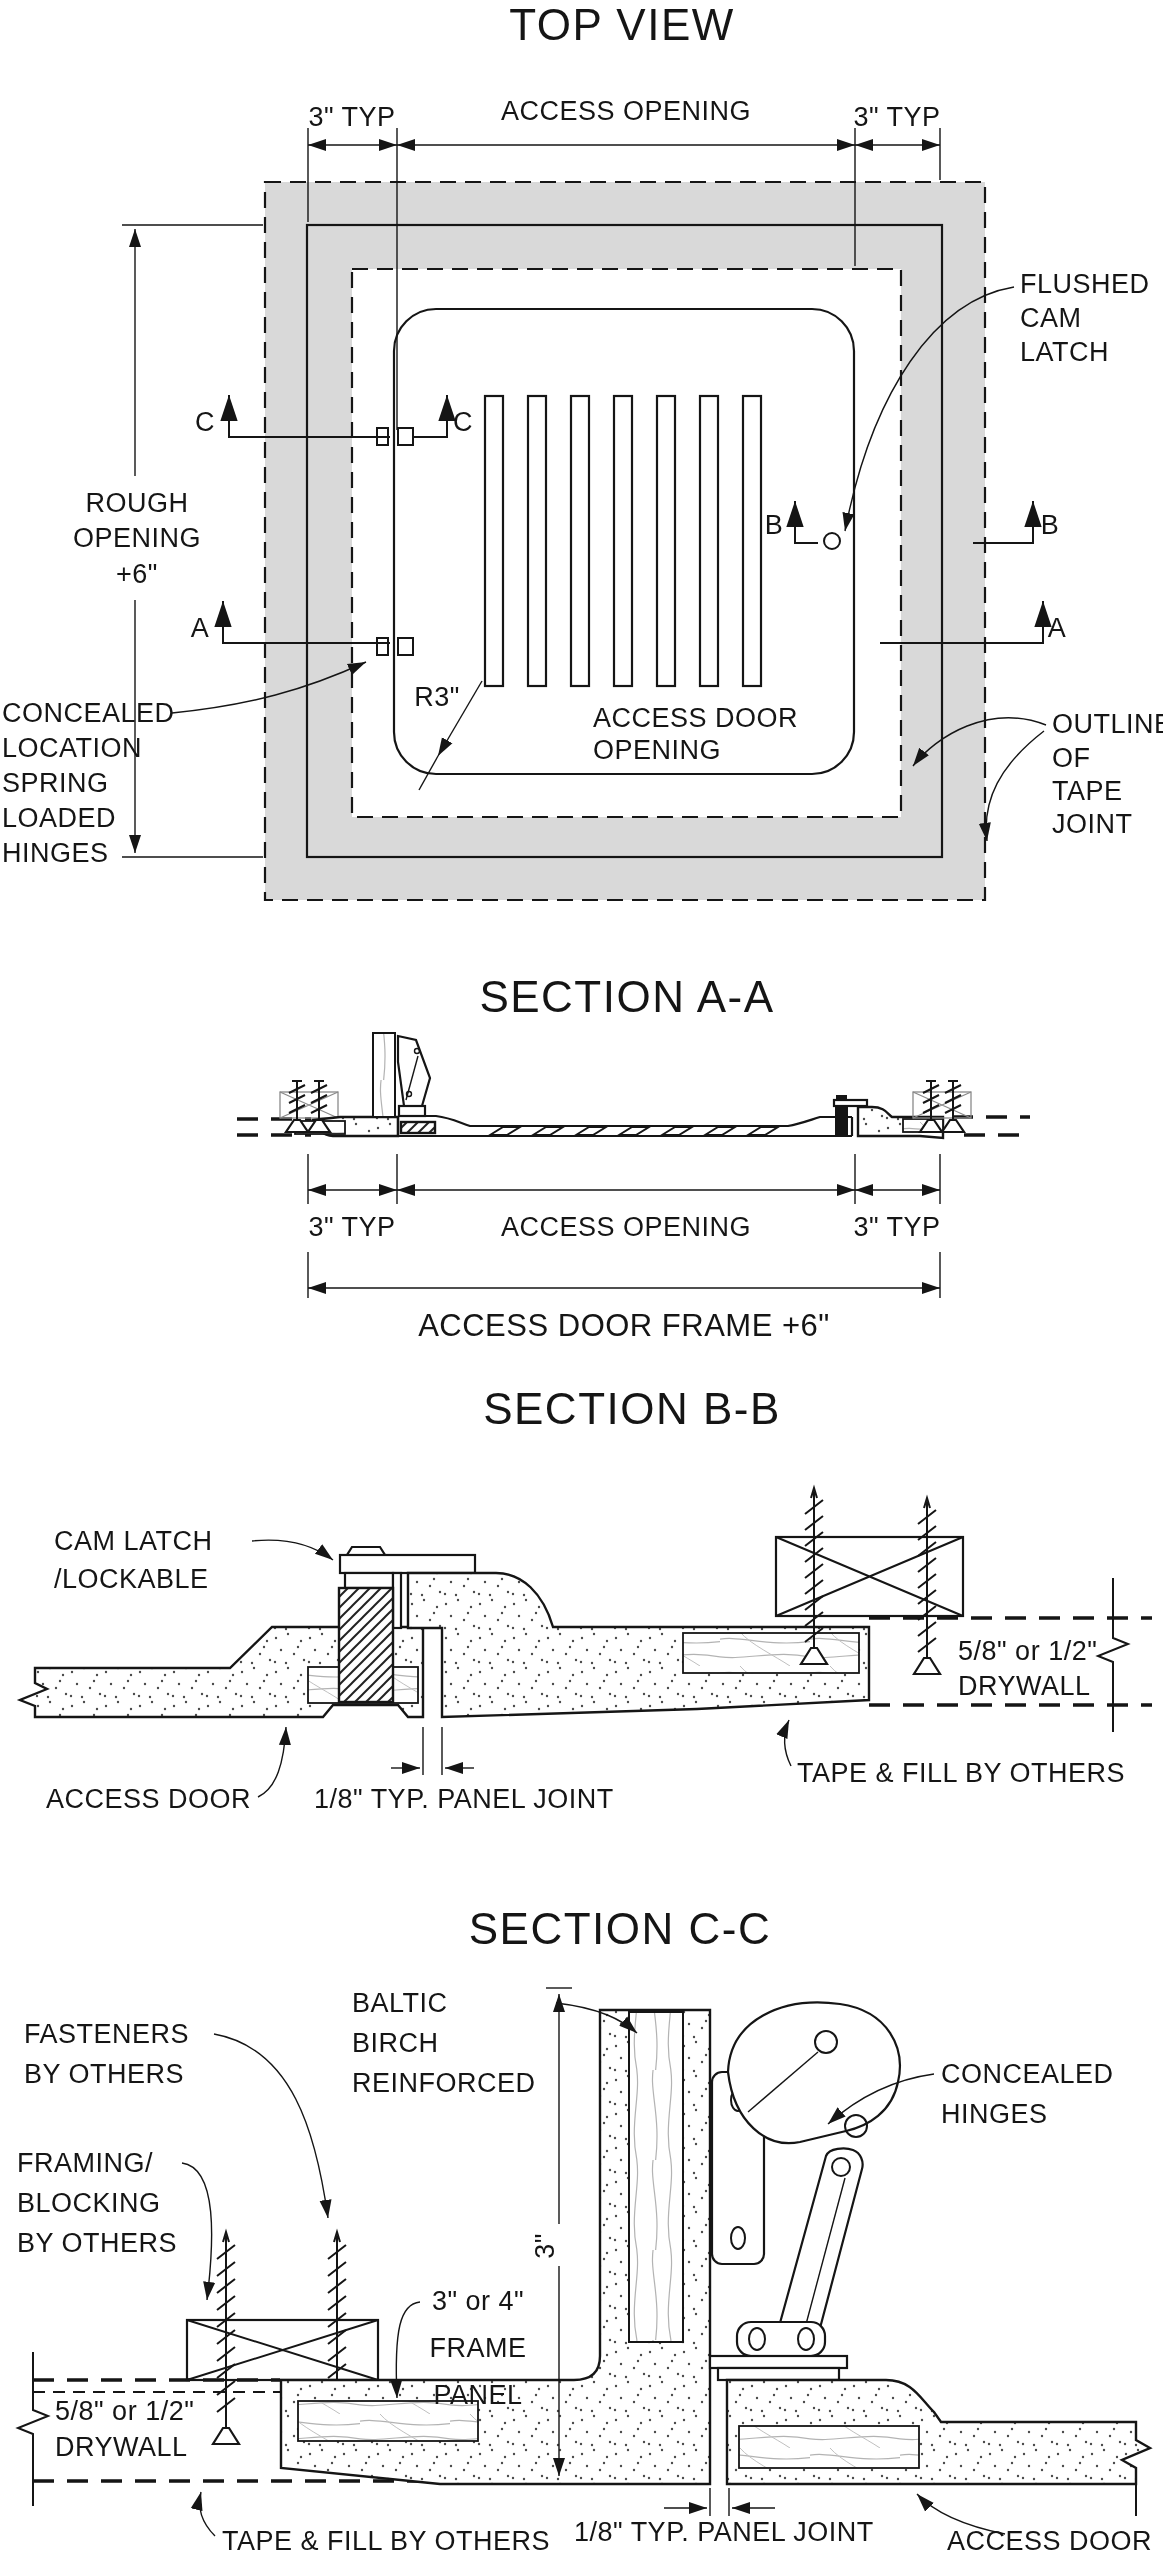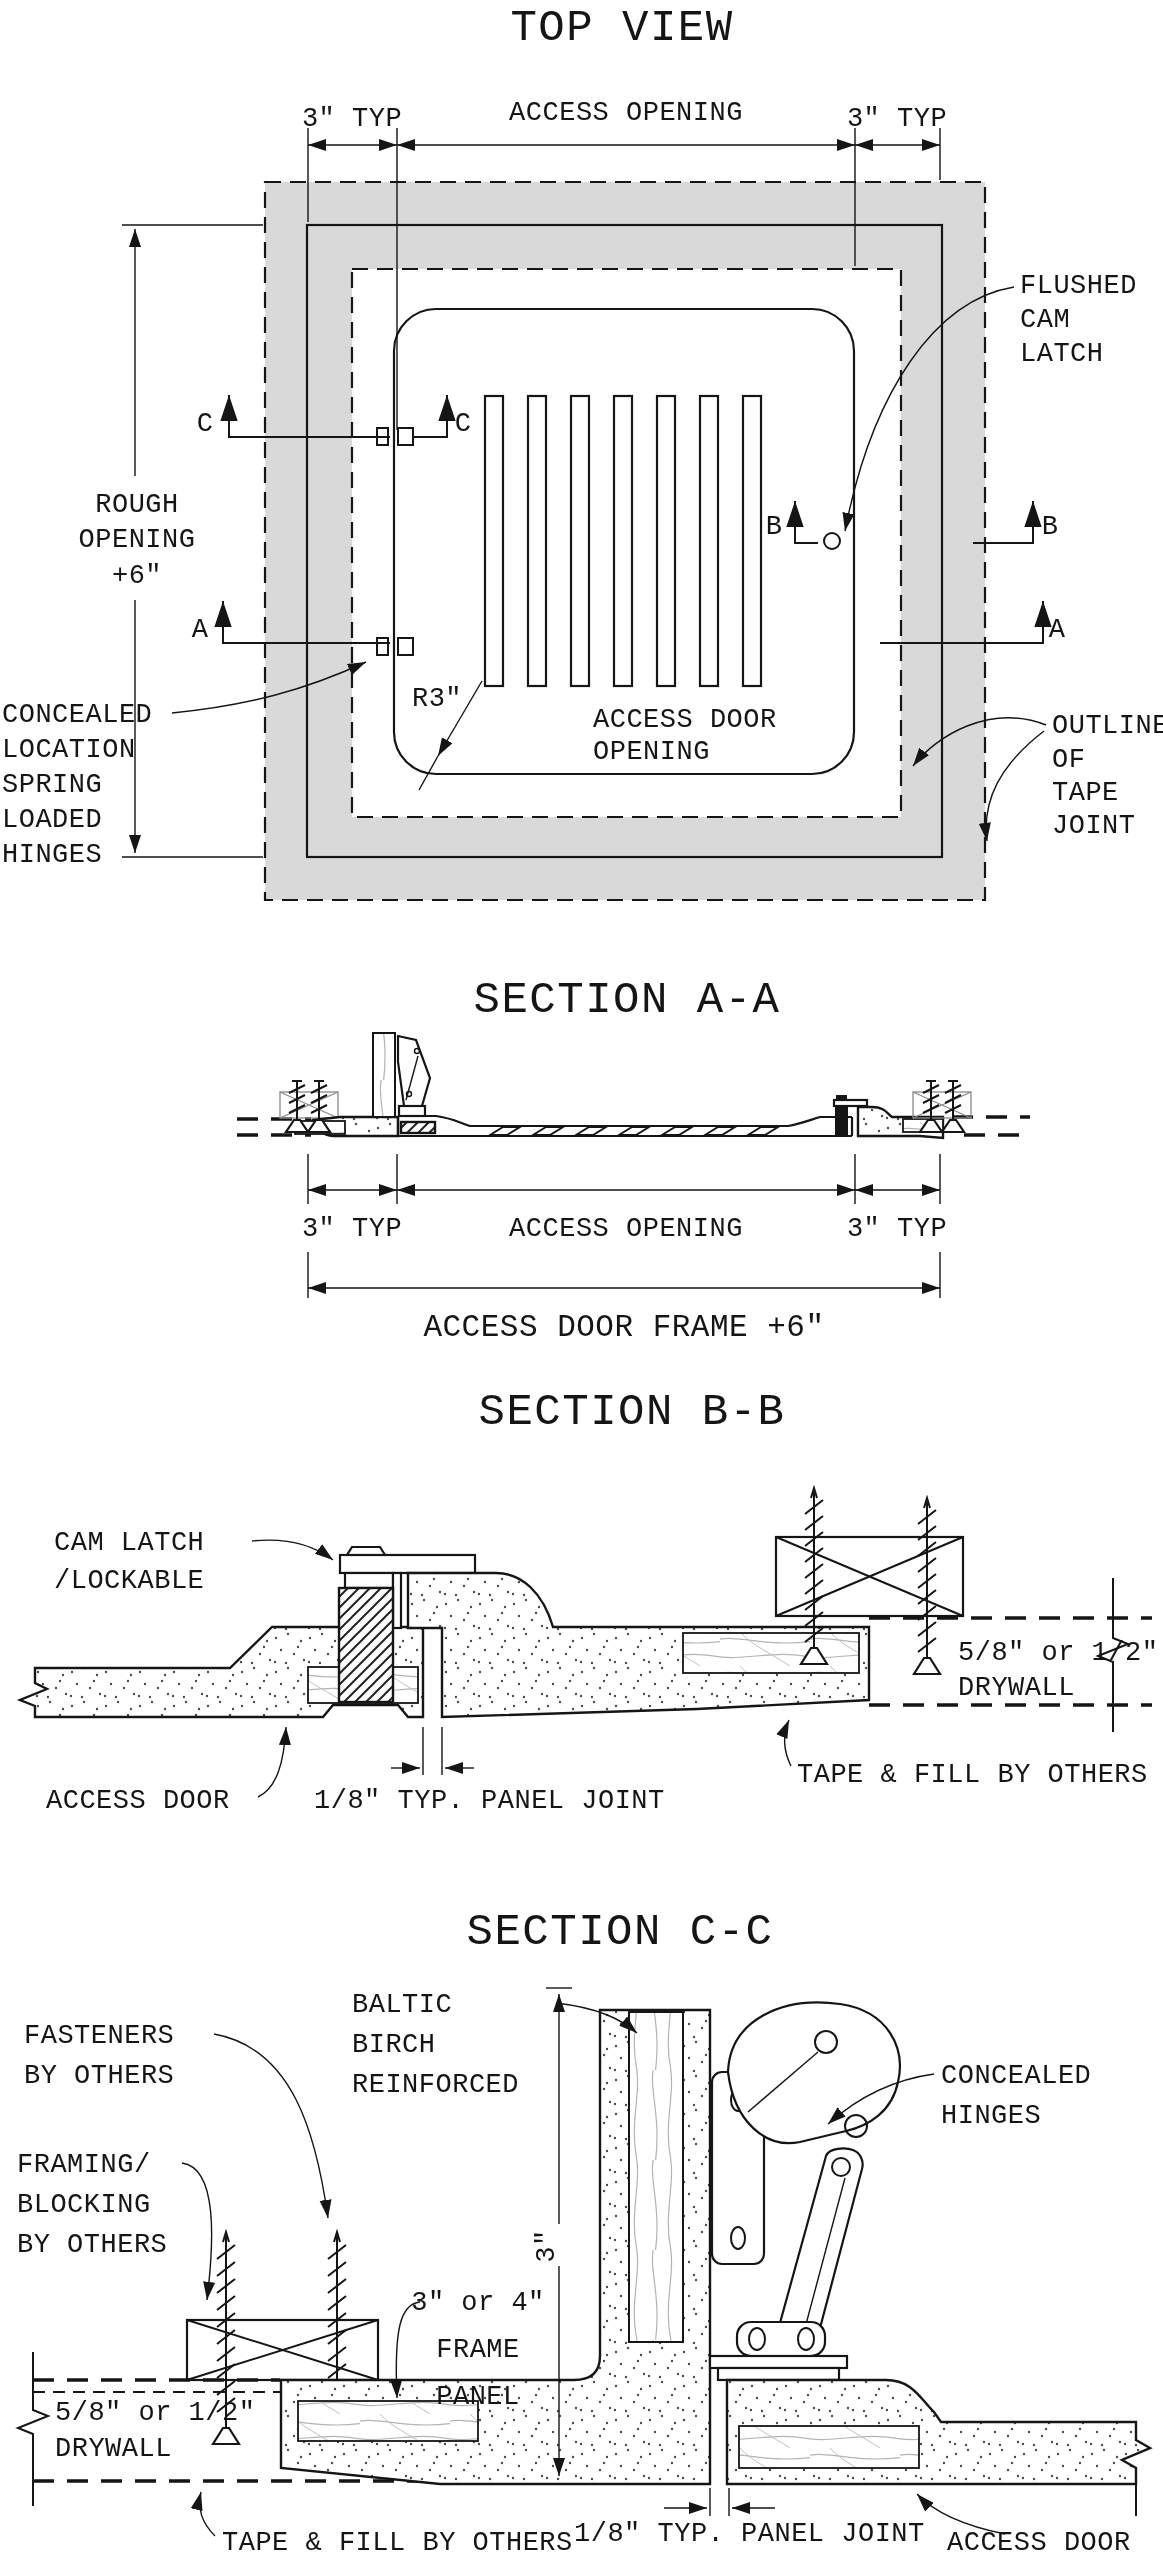--- a/index.html
+++ b/index.html
@@ -1,17 +1,17 @@
 <!DOCTYPE html>
 <html><head>
 <meta charset="utf-8">
 <style>
   html,body{margin:0;padding:0;background:#fff;}
   .sheet{position:relative;width:1163px;height:2560px;background:#fff;overflow:hidden;
-         font-family:Liberation Mono, monospace;}
+         font-family:Liberation Sans, sans-serif;}
   svg{position:absolute;left:0;top:0;}
   text{fill:#151515;letter-spacing:.5px;}
   .lbl{font-size:27px;}
   .dim{font-size:27px;}
   .big{font-size:31px;}
   .ttl{font-size:44px;letter-spacing:1.5px;}
   .mid{text-anchor:middle;}
   .ln{fill:none;stroke:#151515;stroke-width:2.2;}
   .ln2{fill:none;stroke:#151515;stroke-width:2;}
   .thin{fill:none;stroke:#151515;stroke-width:1.4;}

